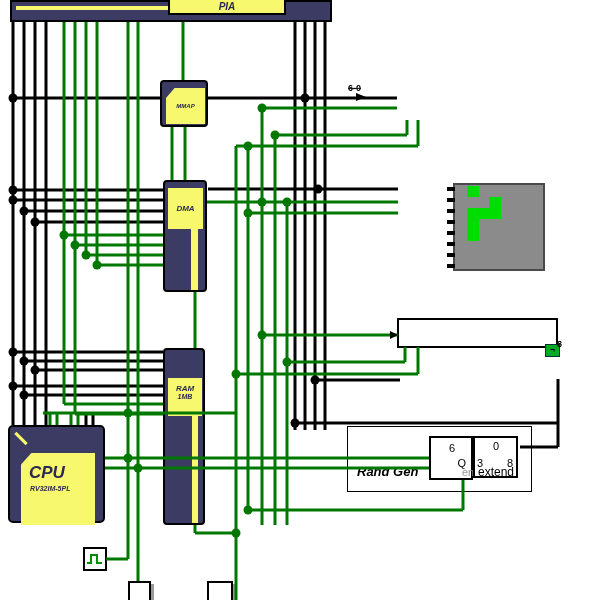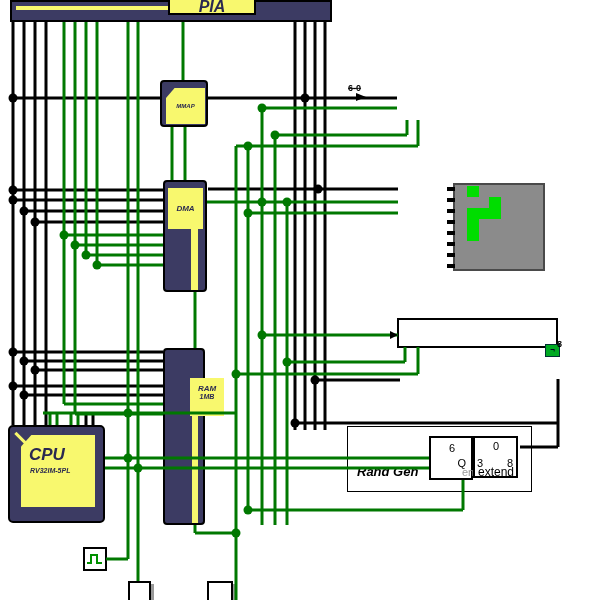--- a/index.html
+++ b/index.html
@@ -8,44 +8,44 @@
   .abs{position:absolute;}
   
   .navy{background:#3c3b63;border:2px solid #000;box-sizing:border-box;}
   .ylab{background:#f8f86e;box-sizing:border-box;}
   .comp-label{color:#2a2950;font-style:italic;font-weight:bold;text-align:center;}
   .whitebox{background:#fff;border:2px solid #000;box-sizing:border-box;}
   #wires{position:absolute;left:0;top:0;z-index:3;pointer-events:none;}
   
   #pia{left:10px;top:0;width:322px;height:22px;z-index:2;}
   #pia-stripe{left:4px;top:4px;width:152px;height:4px;}
-  #pia-label{left:156px;top:-3px;width:88px;height:16px;border:2px solid #000;border-top:none;
-             font-size:16px;line-height:16px;}
+  #pia-label{left:156px;top:-3px;width:118px;height:16px;border:2px solid #000;border-top:none;
+             font-size:10px;line-height:16px;}
   
   #terminal{left:397px;top:8px;width:200px;height:112px;background:#000;border-radius:10px;z-index:2;}
   .term-line{position:absolute;left:10px;color:#00bb00;font-family:"DejaVu Sans Mono",monospace;
              font-size:12px;font-weight:bold;white-space:pre;}
   #term-cursor{position:absolute;left:5px;top:72px;width:3px;height:17px;background:#00bb00;}
   
   #mmap{left:160px;top:80px;width:48px;height:47px;border-radius:4px;z-index:2;}
   #mmap-y{left:4px;top:6px;width:39px;height:36px;clip-path:polygon(22% 0,100% 0,100% 100%,0 100%,0 28%);}
   #mmap-label{font-size:6px;line-height:36px;}
   
   #dma{left:163px;top:180px;width:44px;height:112px;border-radius:4px;z-index:2;}
   #dma-y{left:3px;top:6px;width:35px;height:41px;}
   #dma-label{font-size:8px;line-height:41px;}
   #dma-stripe{left:26px;top:47px;width:7px;height:61px;}
   
   #ram{left:163px;top:348px;width:42px;height:177px;border-radius:4px;z-index:2;}
-  #ram-y{left:3px;top:28px;width:34px;height:38px;margin-left:22px;}
+  #ram-y{left:3px;top:28px;width:34px;height:38px;}
   #ram-label{font-size:8px;padding-top:6px;}
   #ram-stripe{left:27px;top:66px;width:6px;height:107px;}
   
   #cpu{left:8px;top:425px;width:97px;height:98px;border-radius:5px;z-index:2;}
-  #cpu-y{left:11px;top:8px;width:74px;height:72px;clip-path:polygon(14% 0,100% 0,100% 100%,0 100%,0 16%);}
+  #cpu-y{left:11px;top:26px;width:74px;height:72px;clip-path:polygon(14% 0,100% 0,100% 100%,0 100%,0 16%);}
   #cpu-notch{left:3px;top:10px;width:16px;height:3px;background:#f8f86e;transform:rotate(45deg);}
   #cpu-label{position:absolute;left:8px;top:10px;font-size:17px;}
   #cpu-sub{position:absolute;left:9px;top:32px;font-size:7px;}
   
   #ledcomp{left:396px;top:179px;width:57px;height:106px;border-radius:6px;z-index:2;}
   #led-l1{position:absolute;width:100%;top:26px;color:#fff;font-size:12px;}
   #led-l2{position:absolute;width:100%;top:42px;color:#fff;font-size:7px;}
   #led-panel{left:453px;top:183px;width:92px;height:88px;background:#8b8b8b;
              border:2px solid #4a4a4a;z-index:2;box-sizing:border-box;}
   .led-cell{position:absolute;width:12px;height:11px;}

